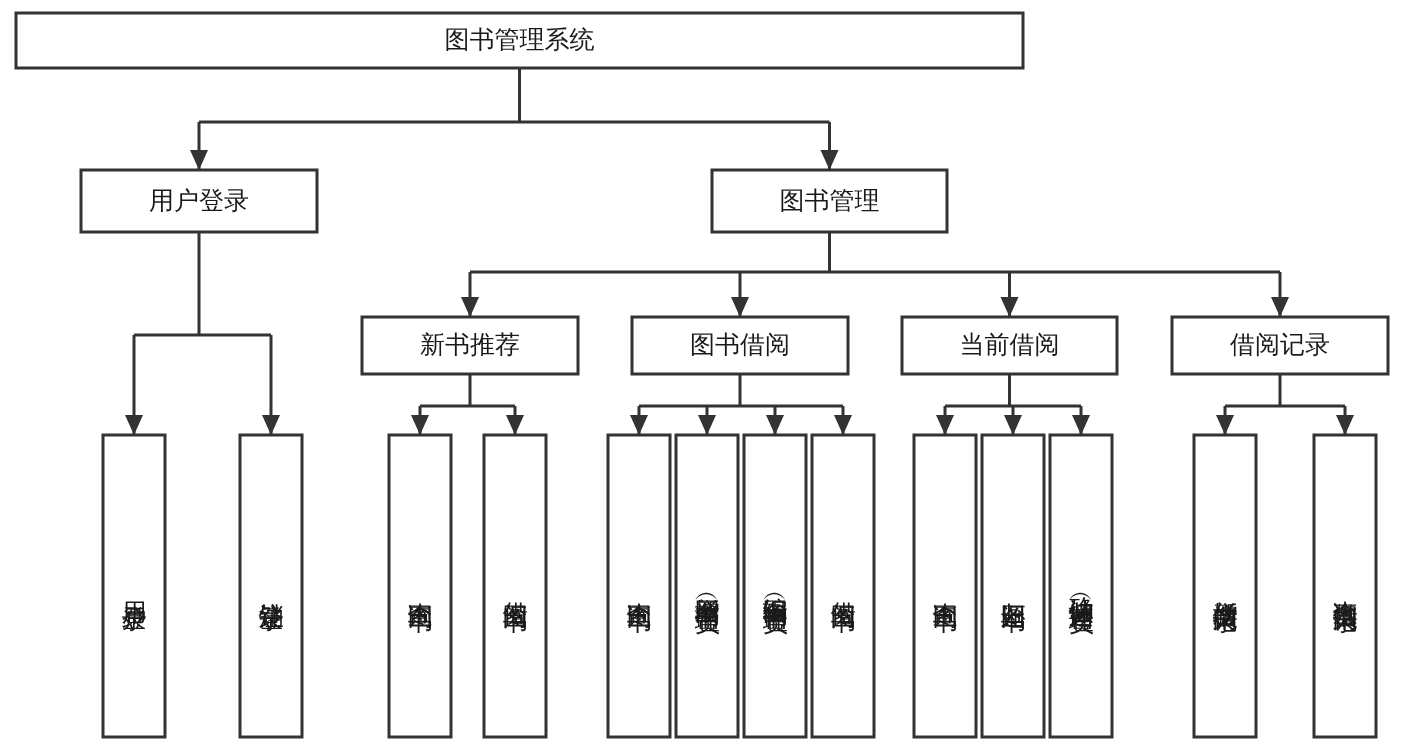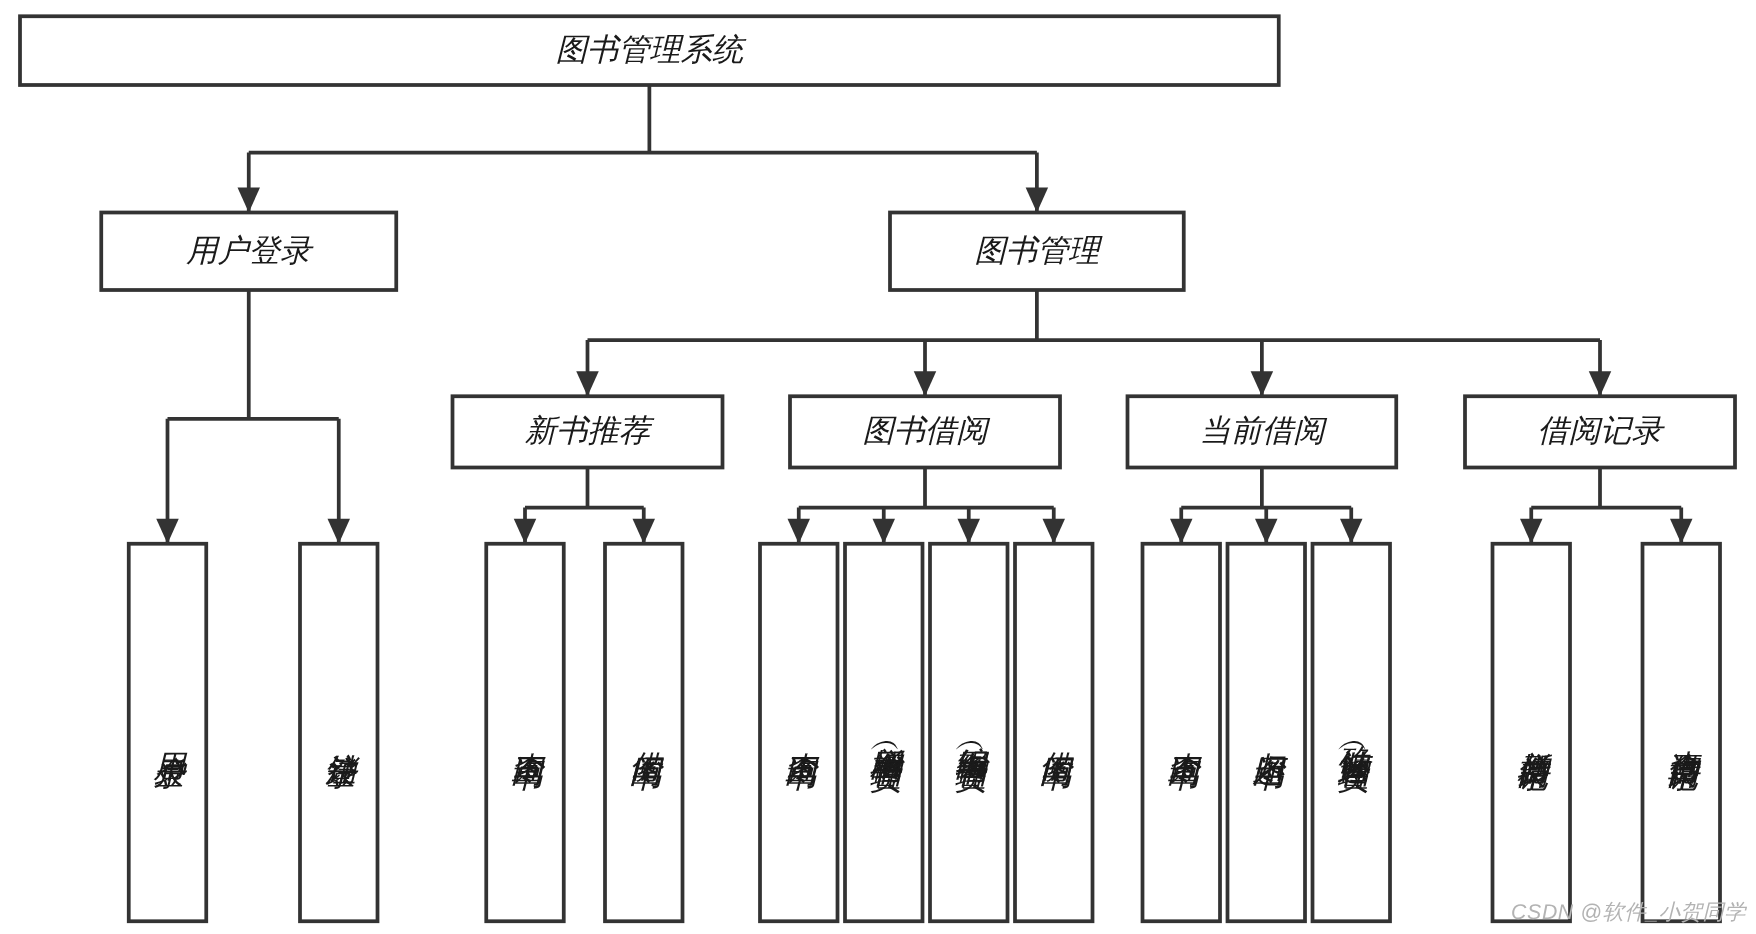--- a/index.html
+++ b/index.html
@@ -12,21 +12,20 @@
     width: 1405px;
     height: 747px;
     font-family: "Liberation Sans", "DejaVu Sans", sans-serif;
     overflow: hidden;
     position: relative;
   }
   #diagram-root {
     position: relative;
     width: 1405px;
     height: 747px;
-    font-style: italic;
   }
   svg#tree-svg {
     position: absolute;
     left: 0;
     top: 0;
     width: 1405px;
     height: 747px;
     display: block;
   }
   .node-box {
@@ -214,15 +213,14 @@
         <div class="leaf-label">确认归还（管理员）</div>
       </div>
       <div class="leaf-label-wrap" style="left: 1194px; top: 435px; width: 62px; height: 302px;">
         <div class="leaf-label">新增借阅记录</div>
       </div>
       <div class="leaf-label-wrap" style="left: 1314px; top: 435px; width: 62px; height: 302px;">
         <div class="leaf-label">查询借阅记录</div>
       </div>
     </div>
 
-  <div id="watermark">CSDN @软件_小贺同学</div>
 
 </div>
 
 </body></html>

